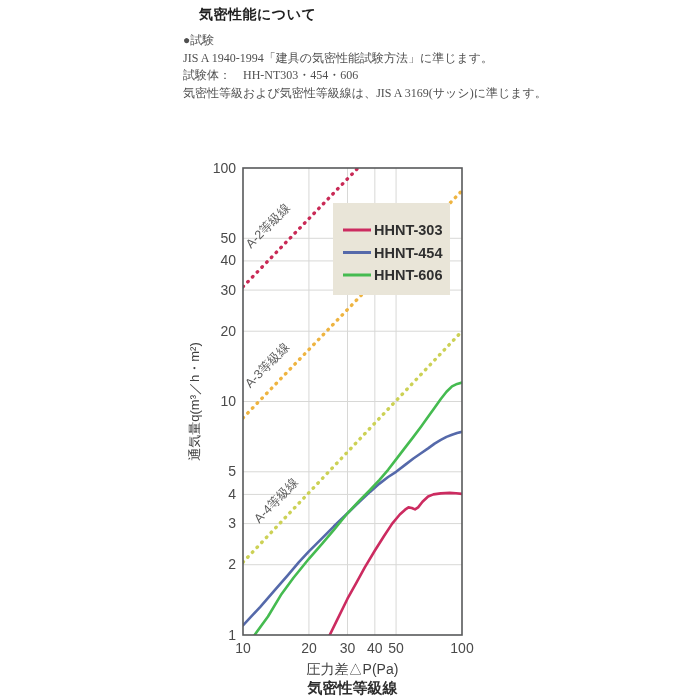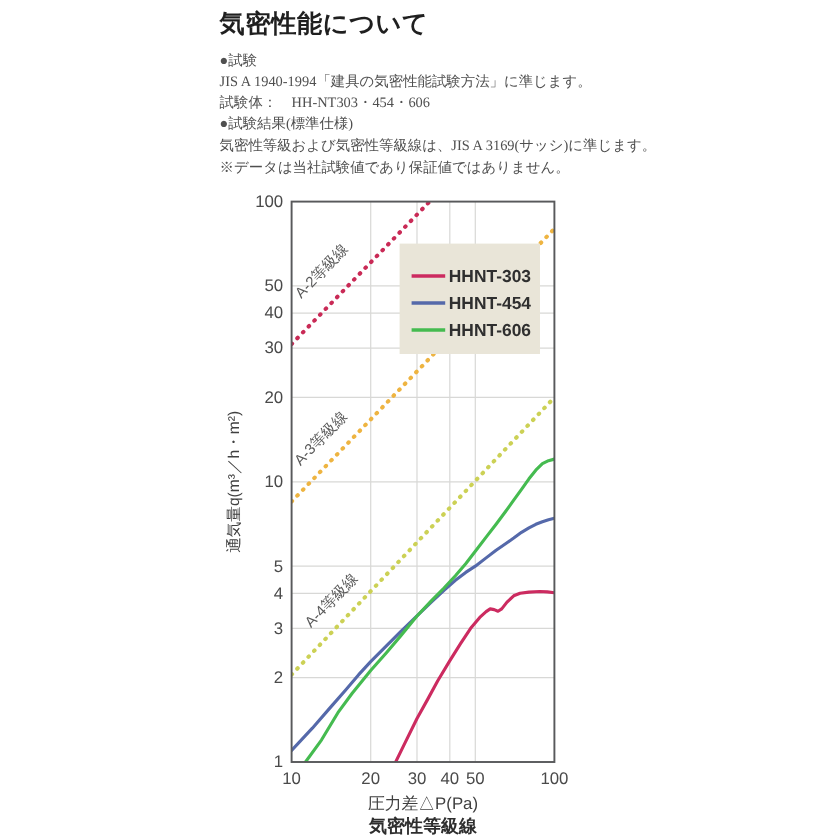--- a/index.html
+++ b/index.html
@@ -1,36 +1,34 @@
 <!DOCTYPE html>
 <html><head>
 <meta charset="utf-8">
 <style>
   html,body{margin:0;padding:0;}
   body{
     width:700px;height:700px;background:#ffffff;position:relative;overflow:hidden;
     font-family:"Liberation Sans",sans-serif;
   }
   .header{position:absolute;left:183px;top:6px;width:410px;}
-  .page-title{font-size:21px;font-weight:700;color:#1f1f1f;margin:0 0 8px 0;letter-spacing:.5px;}
+  .page-title{font-size:14px;font-weight:700;color:#1f1f1f;margin:0 0 8px 16px;letter-spacing:.5px;}
   .note{font-size:12px;line-height:17.7px;color:#4f4f4f;white-space:nowrap;font-family:Liberation Serif, serif;}
   #chart-wrap{position:absolute;left:183px;top:150px;width:340px;height:555px;}
   svg text{font-family:"Liberation Sans",sans-serif;}
 </style>
 </head>
 <body>
 
 <div class="header">
   <h1 class="page-title">気密性能について</h1>
   <div class="note">●試験</div>
   <div class="note">JIS A 1940-1994「建具の気密性能試験方法」に準じます。</div>
   <div class="note">試験体：　HH-NT303・454・606</div>
-  <div class="note">●試験結果(標準仕様)</div>
   <div class="note">気密性等級および気密性等級線は、JIS A 3169(サッシ)に準じます。</div>
-  <div class="note">※データは当社試験値であり保証値ではありません。</div>
 </div>
 
 <div id="chart-wrap">
   <svg id="chart-svg" width="340" height="555" viewBox="0 0 340 555" xmlns="http://www.w3.org/2000/svg">
       <defs>
         <clipPath id="plotclip">
           <rect x="60" y="18" width="219" height="467"></rect>
         </clipPath>
       </defs>
       <line x1="60" y1="414.70949601246036" x2="279" y2="414.70949601246036" stroke="#d8d8d6" stroke-width="1"></line>

